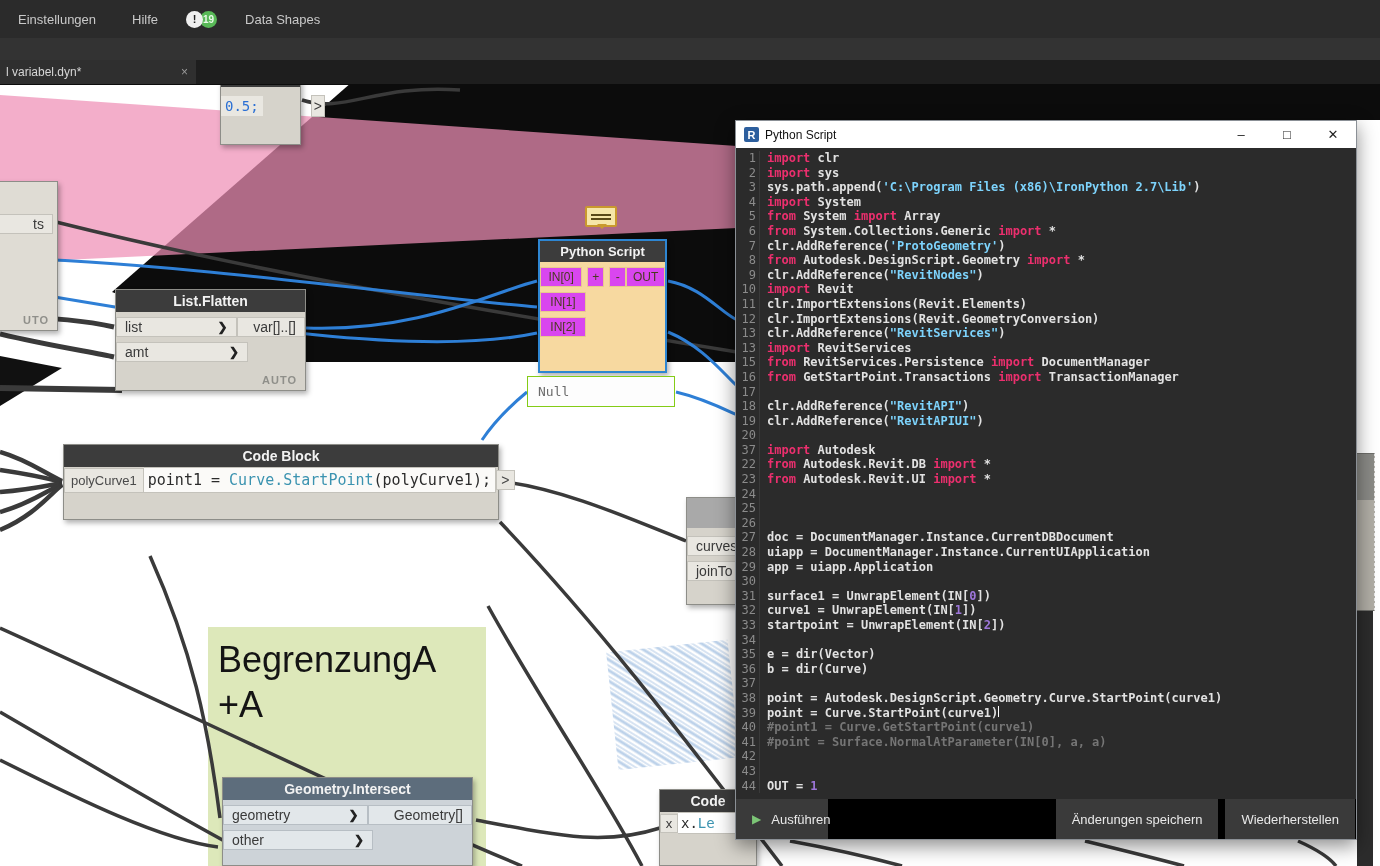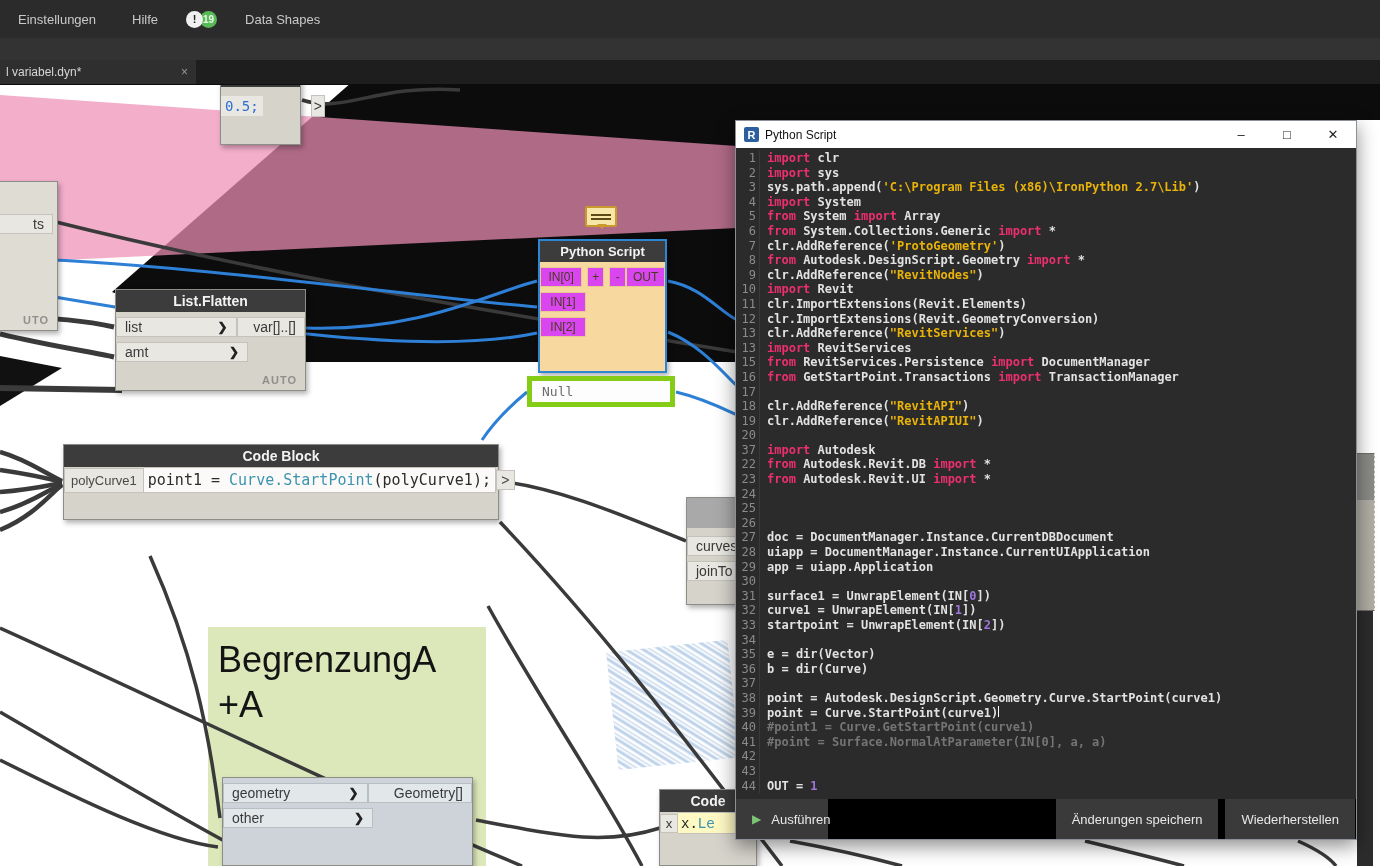--- a/index.html
+++ b/index.html
@@ -60,21 +60,21 @@
   #python-node .outchip{width:42px;justify-content:center;margin-left:auto;}
 
   #note-icon{position:absolute;left:585px;top:206px;width:32px;height:21px;background:#f6e6a8;
              border:2px solid #c9992e;border-radius:2px;z-index:11;display:flex;flex-direction:column;
              justify-content:center;gap:2px;padding:2px 4px;box-sizing:border-box;}
   #note-icon i{display:block;height:2px;background:#5a4a18;}
   #note-icon:after{content:"";position:absolute;left:10px;bottom:-9px;border:5px solid transparent;
                    border-top-color:#c9992e;}
 
   #null-bubble{position:absolute;left:527px;top:376px;width:148px;height:31px;background:#fdfdfd;
-               border:5px solid #84cc16;z-index:12;display:flex;align-items:center;
+               border:1px solid #84cc16;z-index:12;display:flex;align-items:center;
                font-family:"DejaVu Sans Mono",monospace;font-size:13px;color:#6c6c6c;padding-left:10px;
                box-sizing:border-box;}
 
   #cb-big{left:63px;top:444px;width:436px;height:76px;}
   #cb-big .prow{margin-top:0;}
   #cb-big .chip.in{font-size:13px;color:#4a4a4a;padding:4px 6px;}
   #cb-big .codebox{flex:1;background:#fbfaf8;border:1px solid #c4c2bb;border-left:none;
                    font-family:"DejaVu Sans Mono",monospace;font-size:15px;padding:3px 4px;white-space:nowrap;}
   #cb-big .codebox .plain{color:#2b2b2b;}
   #cb-big .codebox .accent{color:#3b93b0;}
@@ -86,21 +86,21 @@
 
   #geo-node{left:222px;top:777px;width:251px;height:89px;}
   #geo-node .nhead{background:#5d6d7c;}
   #geo-node{background:#cdd3d8;}
   #geo-node .chip{background:#e2e7ea;border-color:#b7bec4;width:150px;}
   #geo-node .chip.out{width:108px;margin-left:auto;justify-content:flex-end;}
 
   #code-node{left:659px;top:789px;width:98px;height:77px;z-index:5;}
   #code-node .nhead{text-align:center;}
   #code-node .chip.in{width:18px;justify-content:center;font-size:13px;}
-  #code-node .codebox{flex:1;background:#fef9c3;border:1px solid #c4c2bb;border-left:none;
+  #code-node .codebox{flex:1;background:#ffffff;border:1px solid #c4c2bb;border-left:none;
                       font-family:"DejaVu Sans Mono",monospace;font-size:14px;padding:2px 3px;}
   #code-node .plain{color:#2b2b2b;} #code-node .accent{color:#3b93b0;}
 
   #left-partial{left:-22px;top:181px;width:80px;height:150px;z-index:10;background:#dfdcd4;}
   #left-partial .chip{position:absolute;right:4px;top:32px;width:60px;justify-content:flex-end;}
   #right-partial{position:absolute;left:1356px;top:453px;width:19px;height:158px;background:#b0ada5;
                  border:1px solid #6e6e6a;border-right:1px dashed #e8e8e8;z-index:10;box-sizing:border-box;}
   #right-partial .rp-head{height:46px;background:#8a8a86;}
   #right-strip{position:absolute;left:1357px;top:611px;width:16px;height:255px;background:#2c2c2c;z-index:3;}
 
@@ -113,21 +113,21 @@
             display:flex;align-items:center;justify-content:center;margin:0 6px 0 8px;border-radius:2px;}
   .title-text{font-size:12px;color:#111;}
   .winbtns{margin-left:auto;display:flex;}
   .winbtn{width:46px;height:27px;display:flex;align-items:center;justify-content:center;
           color:#222;font-size:13px;}
   .codearea{flex:1;background:#2b2b2b;overflow:hidden;padding-top:3px;}
   .code-line{display:flex;height:14.6px;line-height:14.6px;font-family:"DejaVu Sans Mono",monospace;
              font-size:12px;font-weight:bold;white-space:pre;}
   .code-line .ln{width:20px;text-align:right;color:#8b8b8b;margin-right:7px;flex:0 0 20px;
                  font-weight:normal;border-right:1px solid #3a3a3a;padding-right:3px;}
-  .kw{color:#ec2f6e;} .id{color:#e2e2e2;} .str{color:#eab308;} .num{color:#9d76d9;} .com{color:#757575;}
+  .kw{color:#ec2f6e;} .id{color:#e2e2e2;} .str{color:#7dd3fc;} .num{color:#9d76d9;} .com{color:#757575;}
   .caret{display:inline-block;width:1px;height:11px;background:#fff;vertical-align:-1px;}
   .editor-bottom{flex:0 0 40px;background:#000;display:flex;align-items:center;}
   .ebtn{background:#3a3a3a;color:#e8e8e8;font-size:13px;height:40px;display:flex;align-items:center;
         padding:0 16px;box-sizing:border-box;}
   .ebtn .play{color:#7cc576;margin-right:10px;font-size:12px;}
   .ebtn.run{width:92px;}
   .ebtn.save{margin-left:auto;}
   .ebtn.revert{margin-left:7px;margin-right:1px;}
 </style>
 </head>
@@ -278,20 +278,21 @@
     <div class="nhead"></div>
     <div class="prow" style="margin-top:8px;">
       <div class="chip">curves</div>
     </div>
     <div class="prow">
       <div class="chip">joinTo</div>
     </div>
   </div>
 
   <div class="node" id="geo-node">
+    <div class="nhead">Geometry.Intersect</div>
     <div class="prow">
       <div class="chip">
         <span>geometry</span>
         <span class="chev">❯</span>
       </div>
       <div class="chip out">Geometry[]</div>
     </div>
     <div class="prow">
       <div class="chip">
         <span>other</span>

